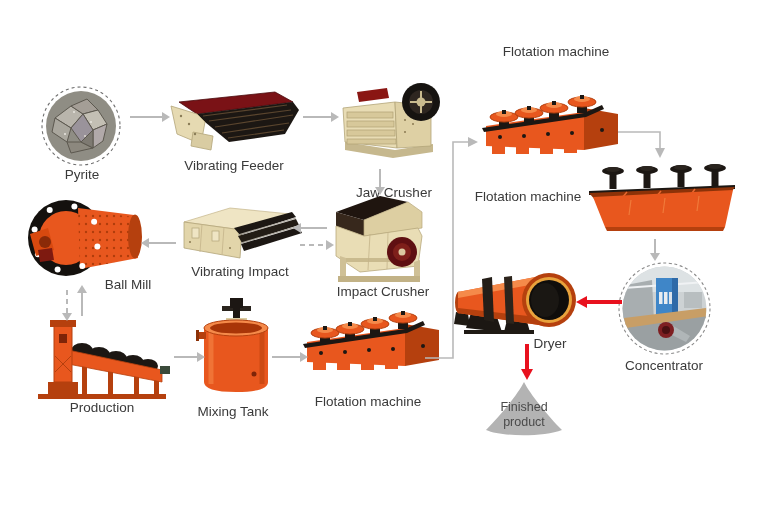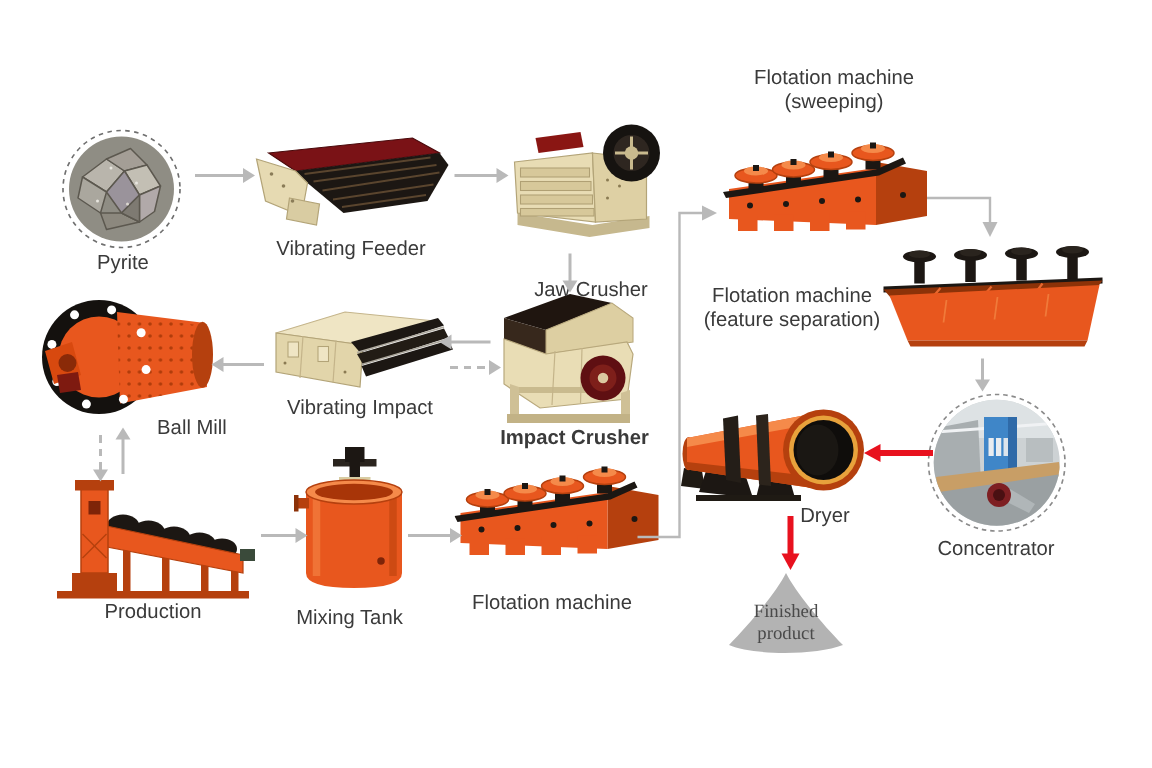--- a/index.html
+++ b/index.html
@@ -362,39 +362,37 @@
         <circle cx="48" cy="68" r="8" fill="#7e1f22"></circle>
         <circle cx="48" cy="68" r="4" fill="#4a1012"></circle>
       </g>
     </svg>
   </div>
 
   <div class="node" style="left:482px;top:380px;width:84px;height:58px;">
     <svg viewBox="0 0 84 58">
       <path d="M42,2 C48,14 66,36 80,50 C62,57 20,57 4,50 C18,36 36,14 42,2 Z" fill="#b3b3b3"></path>
     </svg>
-    <div class="pile-text" style="left:42px;top:20px;font-family:Liberation Serif, serif;">
+    <div class="pile-text" style="left:42px;top:20px;">
       <div>Finished</div>
       <div>product</div>
     </div>
   </div>
 
   <div class="lbl" style="left:82px;top:167px;">Pyrite</div>
   <div class="lbl" style="left:234px;top:158px;">Vibrating Feeder</div>
   <div class="lbl" style="left:394px;top:153px;margin-top:32px;">Jaw Crusher</div>
   <div class="lbl" style="left:556px;top:44px;">
     <div>Flotation machine</div>
-    <div>(sweeping)</div>
   </div>
   <div class="lbl" style="left:240px;top:264px;">Vibrating Impact</div>
-  <div class="lbl" style="left:383px;top:284px;font-weight:bold;">Impact Crusher</div>
+  <div class="lbl" style="left:383px;top:284px;">Impact Crusher</div>
   <div class="lbl" style="left:128px;top:277px;">Ball Mill</div>
   <div class="lbl" style="left:528px;top:189px;">
     <div>Flotation machine</div>
-    <div>(feature separation)</div>
   </div>
   <div class="lbl" style="left:102px;top:400px;">Production</div>
   <div class="lbl" style="left:233px;top:404px;">Mixing Tank</div>
   <div class="lbl" style="left:368px;top:394px;">
     <div>Flotation machine</div>
   </div>
   <div class="lbl" style="left:550px;top:336px;">Dryer</div>
   <div class="lbl" style="left:664px;top:358px;">Concentrator</div>
 
   <div class="arr ah right gray" style="left:130px;top:116px;width:33px;"></div>

